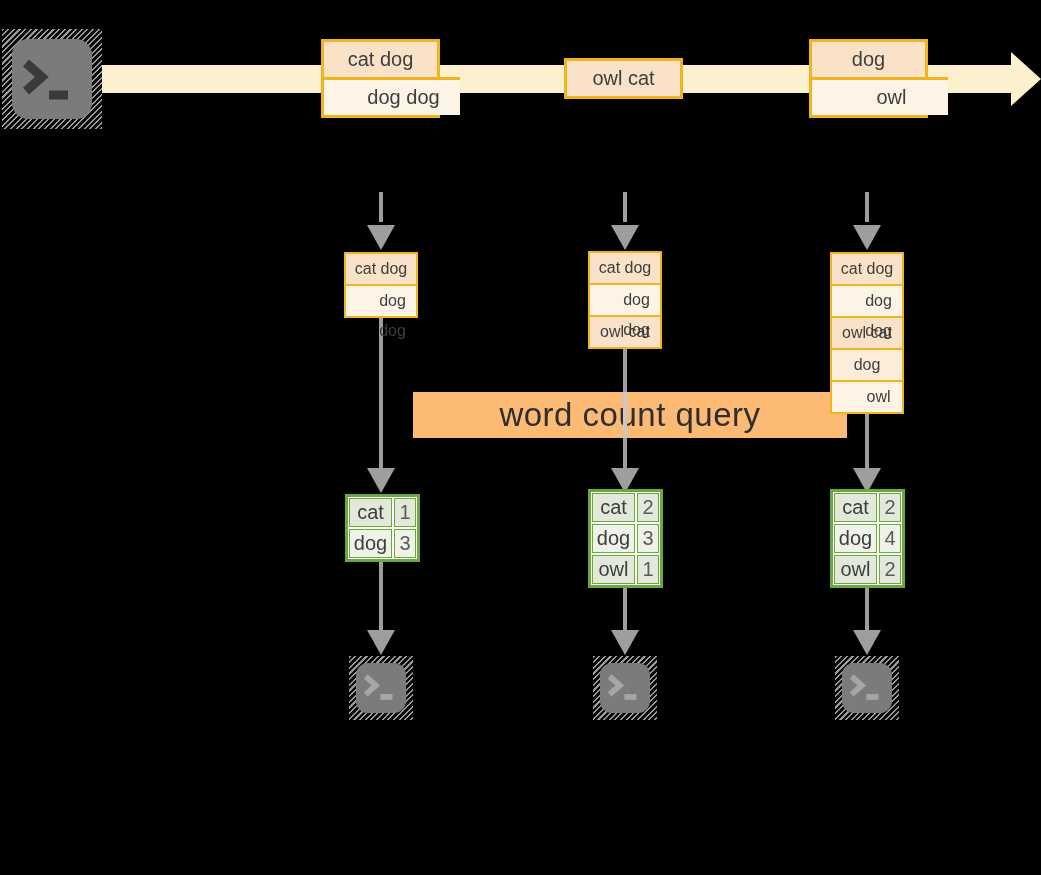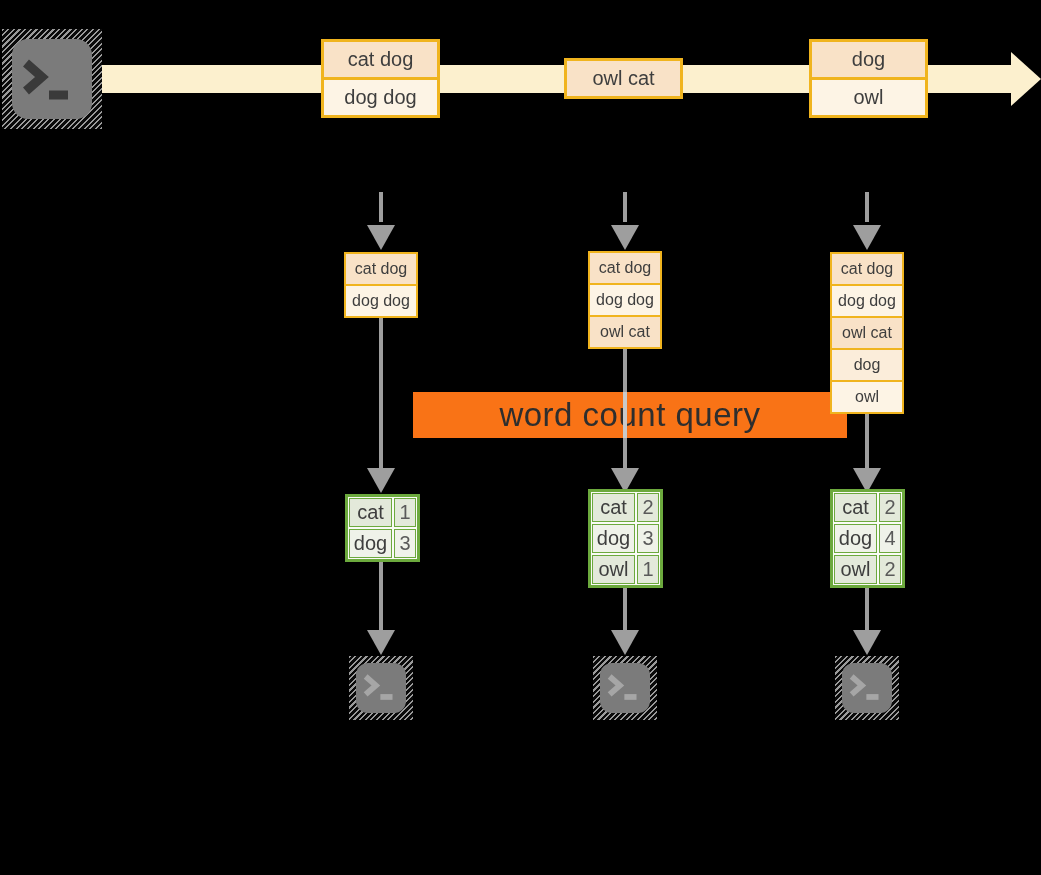--- a/index.html
+++ b/index.html
@@ -13,37 +13,37 @@
   .stream-bar{left:88px;top:65px;width:923px;height:28px;background:#FCF0CE;z-index:1;}
   .stream-bar-head{left:1011px;top:52px;width:0;height:0;z-index:1;
     border-top:27px solid transparent;border-bottom:27px solid transparent;
     border-left:30px solid #FCF0CE;}
 
   
   .stream-box{box-sizing:border-box;border:3px solid #F0B41E;z-index:2;background:#FDF4E5;}
   .stream-box .row{width:100%;text-align:center;font-size:20px;color:#3E3E3E;height:35px;line-height:35px;}
   .stream-box .row + .row{border-top:3px solid #F0B41E;}
   .tone-peach{background:#F9E2C7;}
-  .tone-cream{background:#FDF4E5;}
+  .tone-cream{background:#FDF4E5;padding-left:23px;}
   .tone-cream2{background:#FBEDDA;}
 
   
   .vline{width:4px;background:#9E9E9E;z-index:1;}
   .vline-light{width:4px;background:#C9C9C9;z-index:3;}
   .arrow-head{width:0;height:0;border-left:14px solid transparent;
     border-right:14px solid transparent;border-top:25px solid #9E9E9E;z-index:1;}
 
   
   .input-table{box-sizing:border-box;width:74px;border:2px solid #F0B41E;z-index:2;background:#FDF4E5;}
   .input-table .row{height:30px;line-height:30px;text-align:center;font-size:16px;color:#3E3E3E;}
   .input-table .row + .row{border-top:2px solid #F0B41E;}
   .raise{z-index:4;}
 
   
-  .query-band{left:413px;top:392px;width:434px;height:46px;background:#f97316;z-index:2;
+  .query-band{left:413px;top:392px;width:434px;height:46px;background:#fdba74;z-index:2;
     display:flex;align-items:center;justify-content:center;}
   .query-band span{font-size:33px;font-weight:300;color:#2E2E2E;letter-spacing:0.5px;}
 
   
   .result-table{box-sizing:border-box;border:3px solid #6CA93D;background:#FAFBF6;
     padding:1px;display:grid;grid-template-columns:43px 22px;gap:2px;z-index:2;}
   .result-table .cell{box-sizing:border-box;height:29px;line-height:26px;text-align:center;
     font-size:20px;border:1.5px solid #6CA93D;color:#3E3E3E;}
   .result-table .cell.num{color:#5A5A5A;}
   .cell-dark{background:#E3E9DA;}

